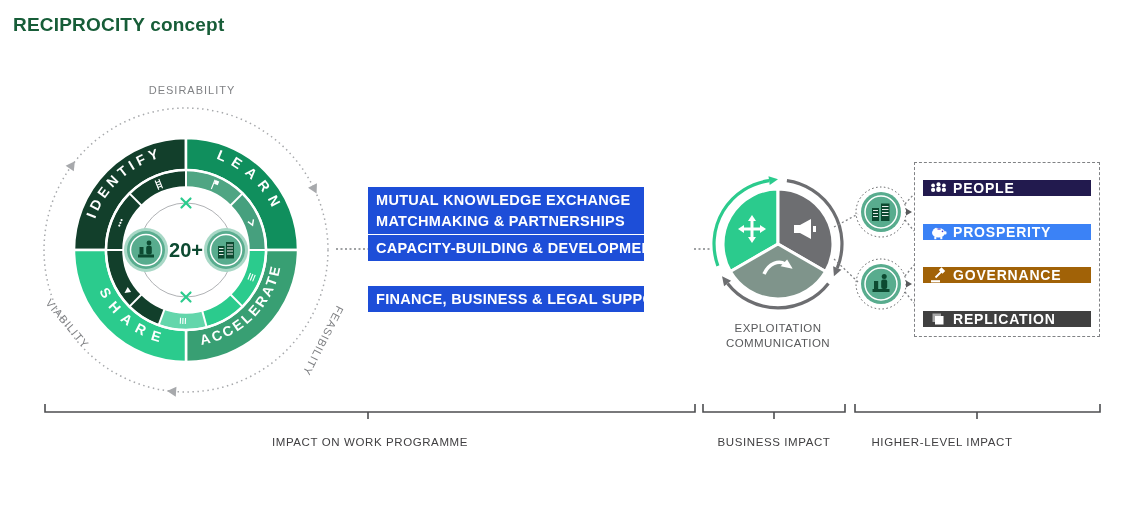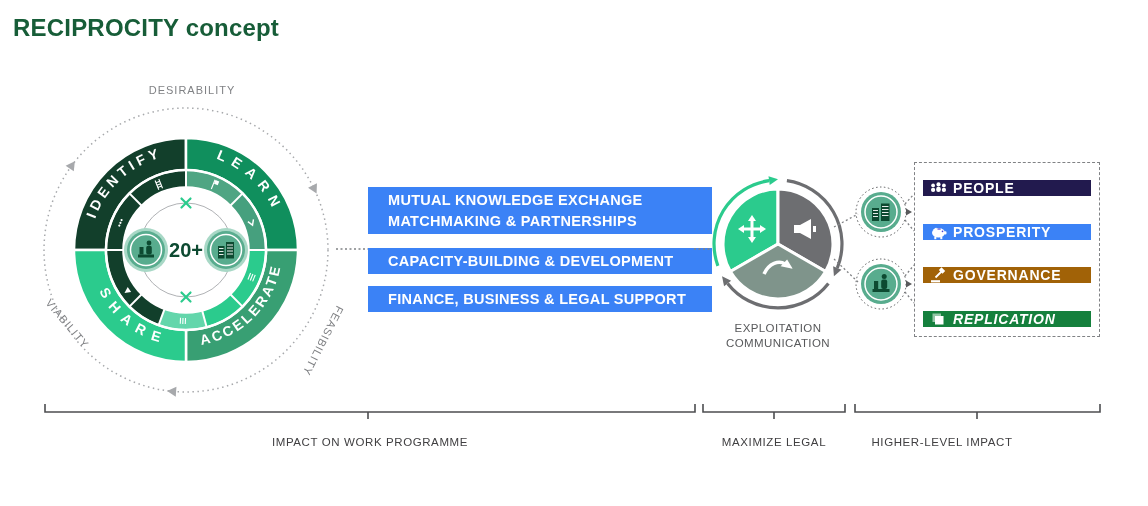--- a/index.html
+++ b/index.html
@@ -2,45 +2,45 @@
 <html><head>
 <meta charset="utf-8">
 <style>
   html,body{margin:0;padding:0;}
   body{
     width:1148px;height:506px;position:relative;background:#ffffff;
     font-family:"Liberation Sans",sans-serif;overflow:hidden;
   }
   .abs{position:absolute;}
   #title{
-    left:13px;top:14px;font-size:24px;font-weight:bold;color:#175d38;letter-spacing:.2px;
+    left:13px;top:14px;font-size:19px;font-weight:bold;color:#175d38;letter-spacing:.2px;
   }
   
   .svc-bar{
-    left:368px;width:344px;height:26px;background:#3b82f6;color:#fff;
+    left:368px;width:276px;height:26px;background:#1d4ed8;color:#fff;
     font-size:14.5px;font-weight:bold;letter-spacing:.3px;
-    display:flex;align-items:center;padding-left:20px;box-sizing:border-box;white-space:nowrap;
+    display:flex;align-items:center;padding-left:8px;box-sizing:border-box;white-space:nowrap;
   }
   
   #wheel-caption{
     left:690px;top:321px;width:176px;text-align:center;color:#58595b;
     font-size:11.5px;letter-spacing:.4px;line-height:14.5px;font-weight:400;
   }
   
   #outcomes-box{
     left:914px;top:162px;width:186px;height:175px;border:1.5px dashed #808285;
     box-sizing:border-box;padding:9px 8px;display:flex;flex-direction:column;justify-content:space-between;
   }
   .outcome-row{
     height:16px;display:flex;align-items:center;color:#fff;font-size:14px;
     font-weight:bold;letter-spacing:.8px;white-space:nowrap;margin-top:8px;
   }
   .outcome-icon{width:30px;display:flex;justify-content:center;align-items:center;flex:0 0 30px;}
   .oc-0{background:#221a4e;} .oc-1{background:#332a8c;} .oc-2{background:#3b82f6;}
-  .oc-3{background:#a16207;} .oc-4{background:#15803d;font-style:italic;}
+  .oc-3{background:#a16207;} .oc-4{background:#404040;}
   
   .brace-label{
     top:436px;transform:translateX(-50%);font-size:11.5px;color:#414042;
     letter-spacing:.6px;white-space:nowrap;
   }
   svg text{font-family:"Liberation Sans",sans-serif;}
   .arc-label{fill:#fff;font-weight:bold;font-size:14px;}
   .axis-label{fill:#808285;font-size:11px;letter-spacing:1px;}
 </style>
 </head>
@@ -183,21 +183,21 @@
   <text class="axis-label" transform="translate(317,227) rotate(117)">FEASIBILITY</text>
   <text class="axis-label" transform="translate(25,225) rotate(50)">VIABILITY</text>
 </svg>
 
 <div class="abs svc-bar" style="top:187px">
   <span>MUTUAL KNOWLEDGE EXCHANGE</span>
   </div>
 <div class="abs svc-bar" style="top:208px">
   <span>MATCHMAKING &amp; PARTNERSHIPS</span>
   </div>
-<div class="abs svc-bar" style="top:248px">
+<div class="abs svc-bar" style="top:235px">
   <span>CAPACITY-BUILDING &amp; DEVELOPMENT</span>
   </div>
 <div class="abs svc-bar" style="top:286px">
   <span>FINANCE, BUSINESS &amp; LEGAL SUPPORT</span>
   </div>
 
 <svg class="abs" style="left:702px;top:168px;" width="152" height="152" viewBox="0 0 152 152">
 
   <path d="M15.9,97.9 A64,64 0 0 1 67.1,12.6" fill="none" stroke="#2bcb8d" stroke-width="3.2"></path>
   <polygon points="0,-4.5 9,0 0,4.5" fill="#2bcb8d" transform="translate(67.1,12.6) rotate(352)"></polygon>
@@ -335,14 +335,14 @@
       <svg width="18" height="18" viewBox="0 0 18 18">
         <rect x="3.5" y="3.5" width="8.5" height="8.5" fill="#fff" opacity="0.55"></rect>
         <rect x="6" y="6" width="8.5" height="8.5" fill="#fff"></rect>
       </svg>
     </span>
     <span>REPLICATION</span>
   </div>
 </div>
 
 <div class="abs brace-label" style="left:370px">IMPACT ON WORK PROGRAMME</div>
-<div class="abs brace-label" style="left:774px">MAXIMIZE LEGAL</div>
+<div class="abs brace-label" style="left:774px">BUSINESS IMPACT</div>
 <div class="abs brace-label" style="left:942px">HIGHER-LEVEL IMPACT</div>
 
 </body></html>

